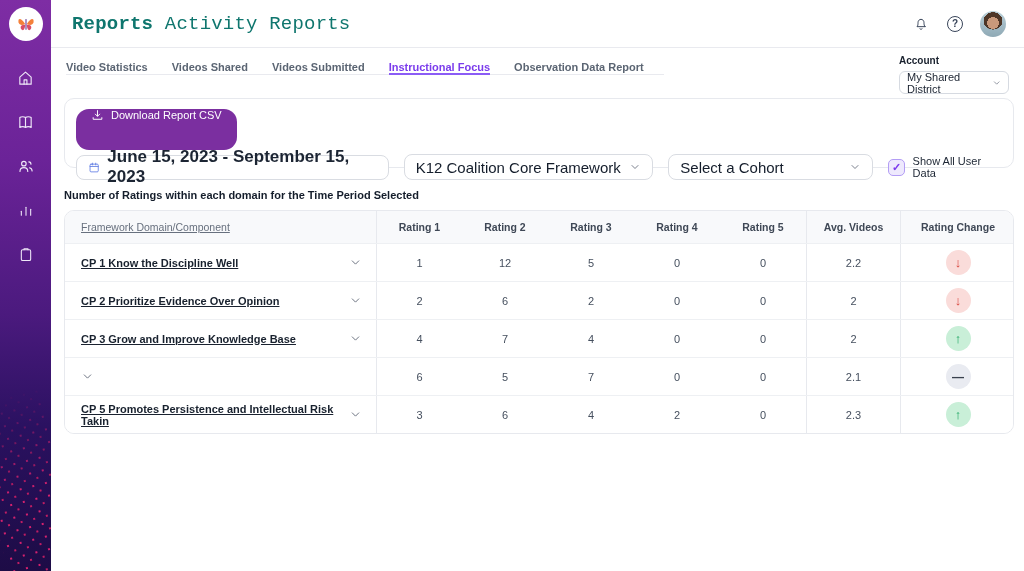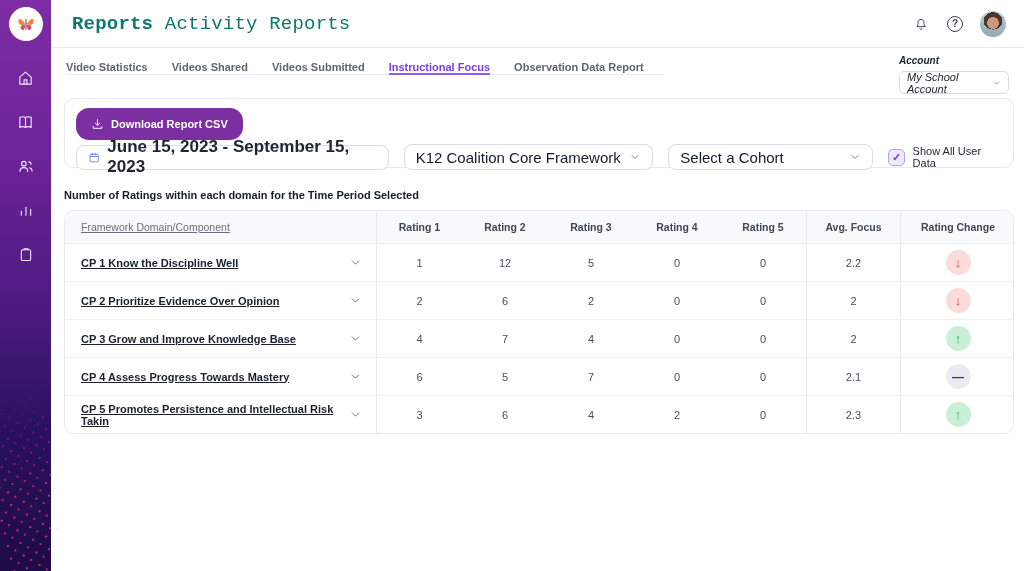--- a/index.html
+++ b/index.html
@@ -59,38 +59,38 @@
 
   
   .tabs-row { padding:0 0 0 15px; position:relative; }
   .tabs { display:inline-flex; gap:24px; border-bottom:1px solid #e9eaef; padding:0 20px 0 0; }
   .tab {
     font-size:11px; font-weight:700; color:#5b6573; padding:13px 0 0;
     cursor:pointer; border-bottom:2px solid transparent; margin-bottom:-1px; white-space:nowrap;
   }
   .tab.active { color:#7b3cec; border-bottom-color:#8b5cf6; }
 
-  .account-box { position:absolute; top:55px; right:15px; width:110px;font-style:italic; }
+  .account-box { position:absolute; top:55px; right:15px; width:110px; }
   .account-label { font-size:10px; font-weight:700; color:#18202d; margin-bottom:5px; }
   .account-select {
     height:23px; border:1px solid #d6dae1; border-radius:6px; background:#fff;
     display:flex; align-items:center; justify-content:space-between; padding:0 7px; cursor:pointer;
   }
   .account-select span { font-size:11px; color:#1a2230; }
 
   .chev { stroke:#6b7280; fill:none; stroke-width:1.8; stroke-linecap:round; stroke-linejoin:round; }
 
   
   .filter-card {
     margin:23px 10px 0 13px; width:950px; height:70px;
     border:1px solid #e7e9ee; border-radius:10px; background:#fff; padding:9px 11px;
   }
   .download-btn {
-    display:inline-flex; align-items:center; gap:7px; height:32px; padding:0 15px;
-    background:#7b2fa0; color:#fff; font-size:11px; font-weight:700;
+    display:inline-flex; gap:7px; height:41px; padding:0 15px;
+    background:#7b2fa0; color:#fff; font-size:11px; font-weight:400;
     border:none; border-radius:13px; cursor:pointer;
   }
   .download-btn svg { stroke:#fff; fill:none; stroke-width:1.8; stroke-linecap:round; stroke-linejoin:round; }
   .filter-controls { display:flex; align-items:center; margin-top:4px; gap:15px; }
   .date-box {
     display:inline-flex; align-items:center; gap:7px; height:25px; padding:0 11px;
     border:1px solid #d9dce2; border-radius:8px; background:#fff; cursor:pointer;
   }
   .date-box svg { stroke:#5b79e3; fill:none; stroke-width:1.6; stroke-linecap:round; stroke-linejoin:round; }
   .date-box span { font-size:17px; font-weight:600; color:#1c2533; }
@@ -213,21 +213,21 @@
       <div class="tab">Videos Shared</div>
       <div class="tab">Videos Submitted</div>
       <div class="tab active">Instructional Focus</div>
       <div class="tab">Observation Data Report</div>
     </div>
   </div>
 
   <div class="account-box">
     <div class="account-label">Account</div>
     <div class="account-select">
-      <span>My School Account</span>
+      <span>My Shared District</span>
       <svg class="chev" width="10" height="10" viewBox="0 0 24 24">
           <path d="M6 9 L12 15 L18 9"></path>
         </svg>
     </div>
   </div>
 
   <div class="filter-card">
     <button class="download-btn">
       <svg width="13" height="13" viewBox="0 0 24 24">
         <path d="M12 3 V13"></path>
@@ -270,21 +270,21 @@
   <div class="section-title">Number of Ratings within each domain for the Time Period Selected</div>
 
   <div class="table">
     <div class="trow thead">
       <div class="td first th-label">Framework Domain/Component</div>
       <div class="td th-num bl">Rating 1</div>
       <div class="td th-num">Rating 2</div>
       <div class="td th-num">Rating 3</div>
       <div class="td th-num">Rating 4</div>
       <div class="td th-num">Rating 5</div>
-      <div class="td th-num bl">Avg. Focus</div>
+      <div class="td th-num bl">Avg. Videos</div>
       <div class="td th-num bl">Rating Change</div>
     </div>
 
     <div class="trow tbody-row">
       <div class="td first">
         <div class="domain-cell">
           <span class="domain-name">CP 1 Know the Discipline Well</span>
           <span class="row-chevron">
               <svg class="chev" width="13" height="13" viewBox="0 0 24 24">
                 <path d="M6 9 L12 15 L18 9"></path>
@@ -343,21 +343,20 @@
       <div class="td num-cell">0</div>
       <div class="td num-cell bl">2</div>
       <div class="td bl">
           <span class="badge up">↑</span>
         </div>
     </div>
 
     <div class="trow tbody-row">
       <div class="td first">
         <div class="domain-cell">
-          <span class="domain-name">CP 4 Assess Progress Towards Mastery</span>
           <span class="row-chevron">
               <svg class="chev" width="13" height="13" viewBox="0 0 24 24">
                 <path d="M6 9 L12 15 L18 9"></path>
               </svg>
             </span>
         </div>
       </div>
       <div class="td num-cell bl">6</div>
       <div class="td num-cell">5</div>
       <div class="td num-cell">7</div>

